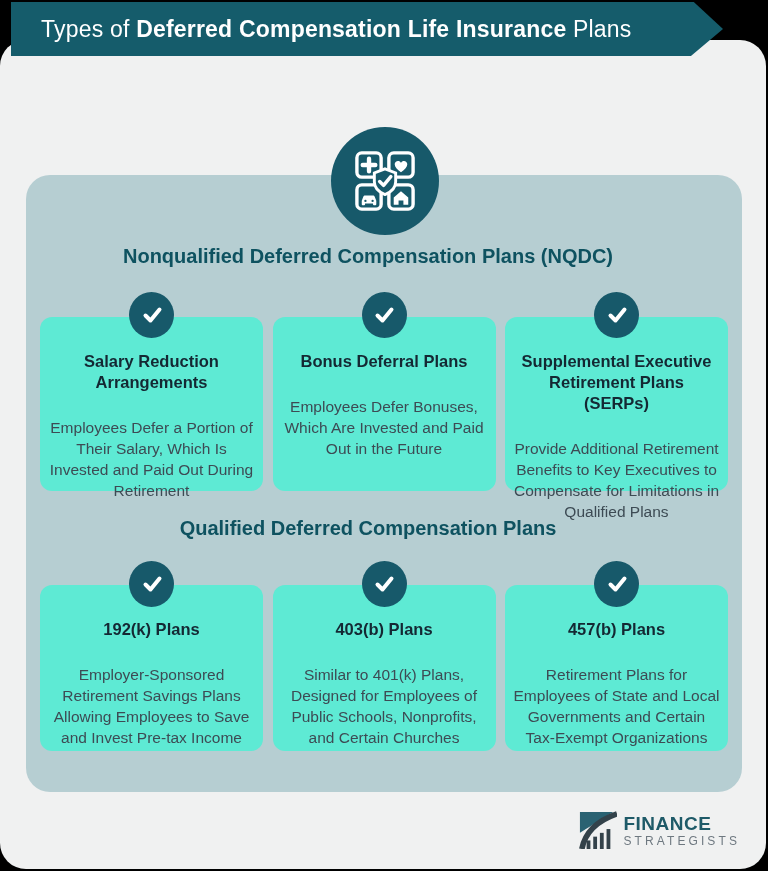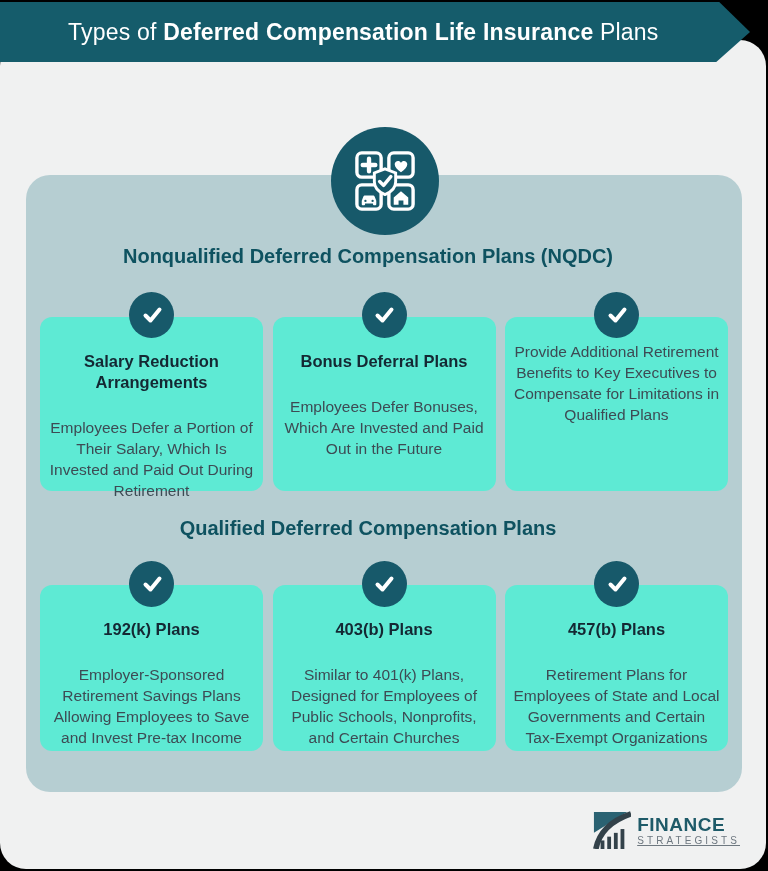--- a/index.html
+++ b/index.html
@@ -7,24 +7,24 @@
     width:768px;height:871px;position:relative;background:#000;
     font-family:"Liberation Sans", sans-serif;overflow:hidden;
   }
   
   .page{
     position:absolute;left:0;top:40px;right:2px;bottom:2px;
     background:#f0f1f1;border-radius:26px;
   }
   
   .ribbon{
-    position:absolute;left:0;top:2px;width:712px;height:60px;
+    position:absolute;left:11px;top:2px;width:712px;height:54px;
     background:#155c6b;
     clip-path:polygon(0 0,95.9% 0,100% 50%,95.5% 100%,0 100%);
-    display:flex;align-items:center;z-index:5;padding-left:38px;
+    display:flex;align-items:center;z-index:5;
   }
   .ribbon-text{
     color:#ffffff;font-size:23px;font-weight:400;padding-left:30px;
     letter-spacing:.2px;white-space:nowrap;
   }
   .ribbon-text b{font-weight:700;}
   
   .panel{
     position:absolute;left:26px;top:175px;width:716px;height:617px;
     background:#b6ced2;border-radius:24px;
@@ -63,21 +63,21 @@
   .row1-badge{top:292px;}
   .row2-badge{top:561px;}
   .b1{left:129px;} .b2{left:361.5px;} .b3{left:594px;}
   
   .logo{
     position:absolute;right:28px;bottom:22px;display:flex;align-items:center;gap:6px;
   }
   .logo-icon{width:38px;height:38px;}
   .logo-text{display:flex;flex-direction:column;line-height:1;}
   .logo-line1{color:#1e5a68;font-weight:700;font-size:19px;letter-spacing:.5px;}
-  .logo-line2{color:#6e7880;font-size:10px;letter-spacing:3.1px;margin-top:2px;text-decoration:underline;}
+  .logo-line2{color:#6e7880;font-size:12px;letter-spacing:3.1px;margin-top:2px;}
 </style>
 </head>
 <body>
 
 <div class="page"></div>
 
 <div class="ribbon">
   <div class="ribbon-text"><span>Types of </span><b>Deferred Compensation Life Insurance</b><span> Plans</span></div>
 </div>
 
@@ -126,20 +126,21 @@
 <div class="row1">
   <div class="card c1">
     <div class="card-title">Salary Reduction Arrangements</div>
     <div class="card-body">Employees Defer a Portion of Their Salary, Which Is Invested and Paid Out During Retirement</div>
   </div>
   <div class="card c2">
     <div class="card-title">Bonus Deferral Plans</div>
     <div class="card-body">Employees Defer Bonuses, Which Are Invested and Paid Out in the Future</div>
   </div>
   <div class="card c3">
+    <div class="card-title">Supplemental Executive Retirement Plans (SERPs)</div>
     <div class="card-body">Provide Additional Retirement Benefits to Key Executives to Compensate for Limitations in Qualified Plans</div>
   </div>
 </div>
 
 <div class="section-heading heading-2">Qualified Deferred Compensation Plans</div>
 
 <div class="badge row2-badge b1">
   <svg width="26" height="26" viewBox="0 0 26 26">
       <path d="M6.5 13.5l5 5 9-11" stroke="#fff" stroke-width="4" fill="none" stroke-linecap="round" stroke-linejoin="round"></path>
     </svg>

